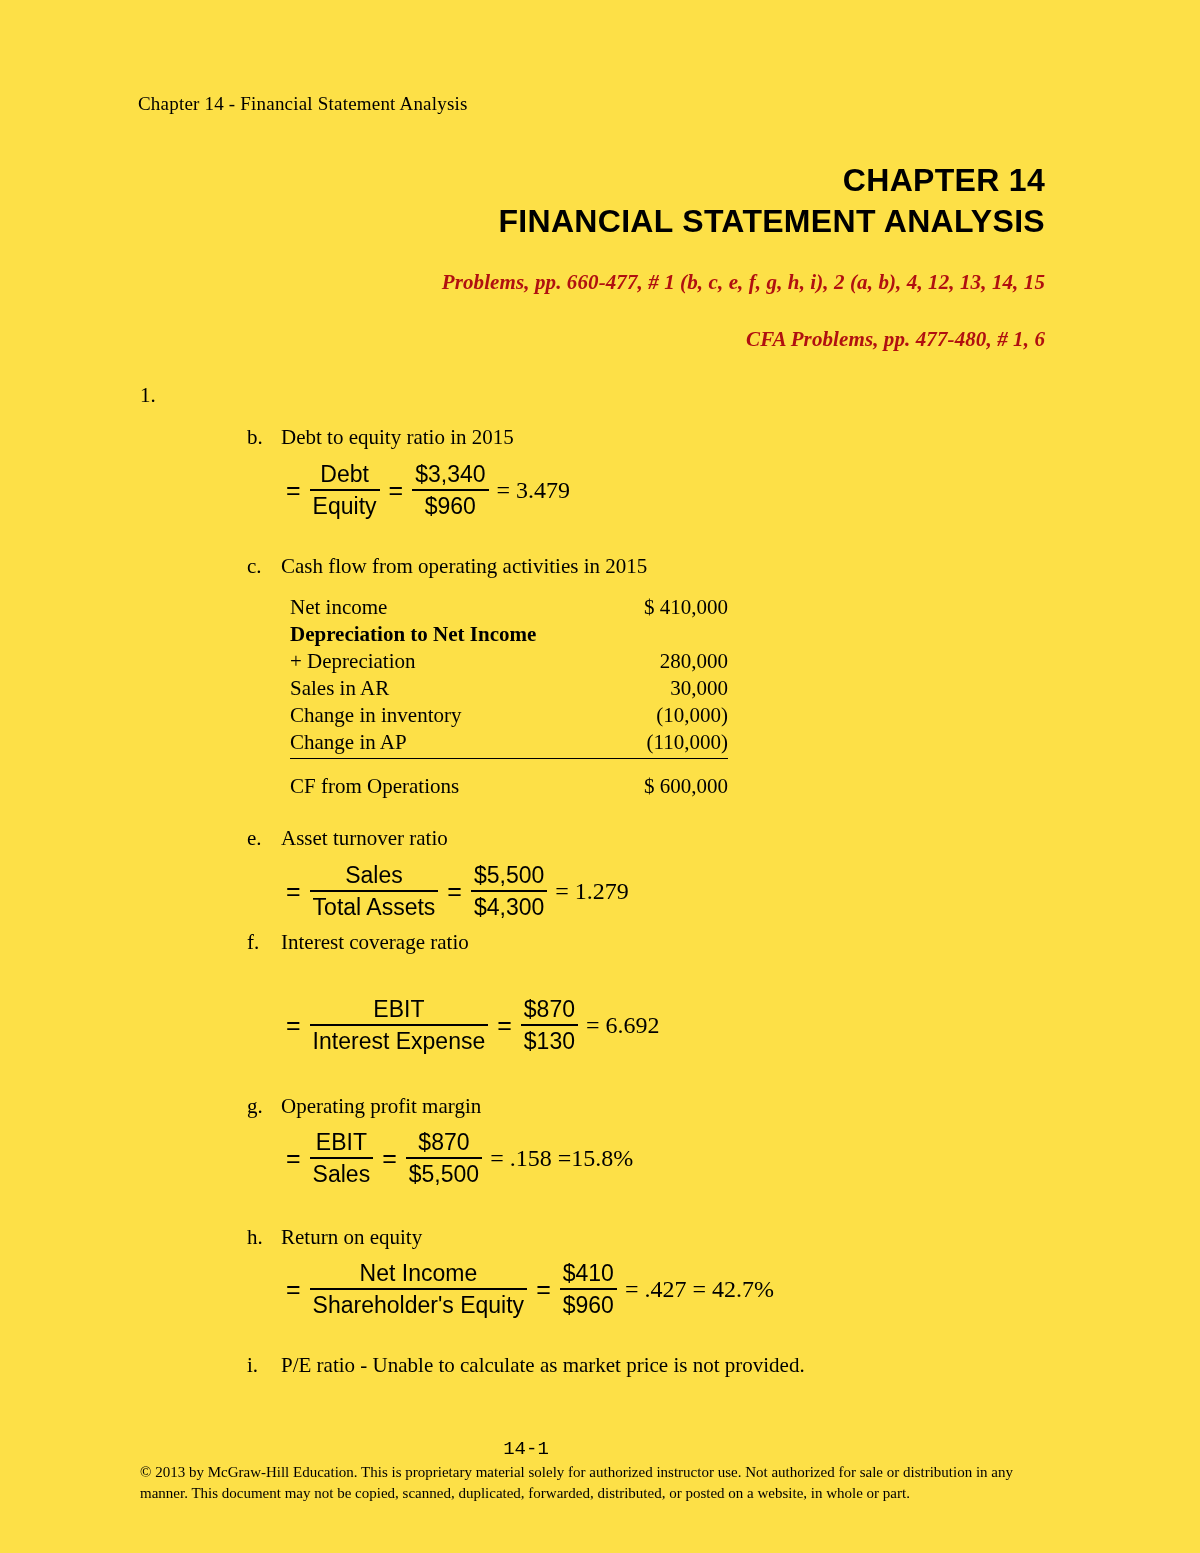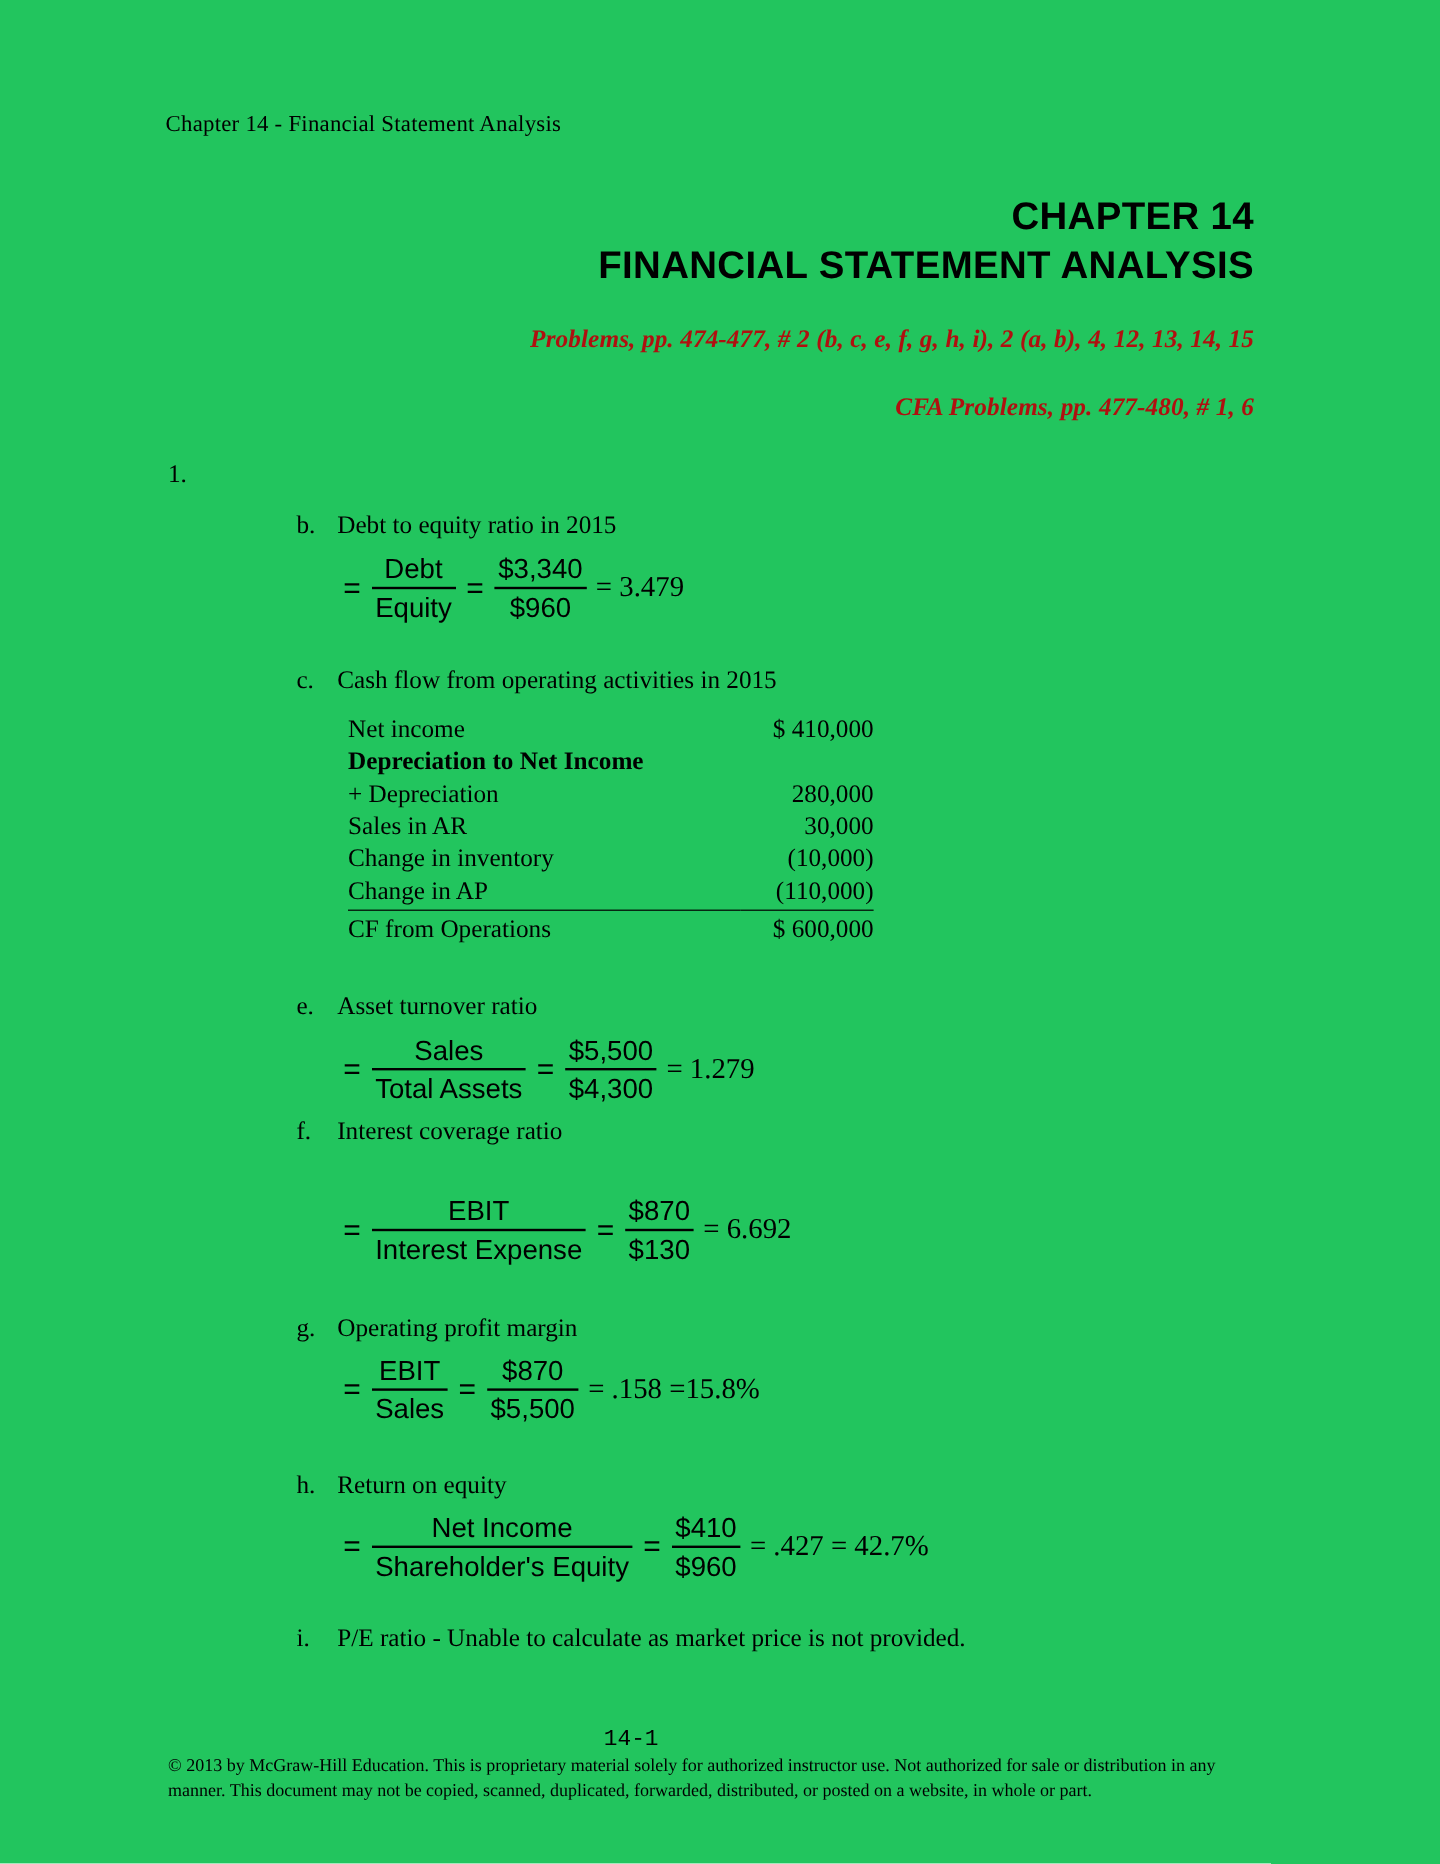--- a/index.html
+++ b/index.html
@@ -8,21 +8,21 @@
     background: #ffffff;
   }
   body {
     font-family: "Liberation Serif", serif;
     color: #000000;
   }
   .page {
     position: relative;
     width: 1200px;
     height: 1553px;
-    background: #22c55e;
+    background: #fde047;
     overflow: hidden;
   }
 
   
   .running-header {
     position: absolute;
     left: 138px;
     top: 93px;
     font-size: 19px;
     letter-spacing: 0.2px;
@@ -149,21 +149,21 @@
     line-height: 27px;
     vertical-align: bottom;
   }
   .cf-table td.desc { text-align: left; }
   .cf-table td.amt  { text-align: right; white-space: nowrap; }
   .cf-table tr.bold-row td { font-weight: bold; }
   .cf-table tr.ruled td {
     border-bottom: 1.6px solid #000;
     padding-bottom: 2px;
   }
-  .cf-table tr.total td { padding-top: 2px; margin-top: 25px; }
+  .cf-table tr.total td { padding-top: 14px; margin-top: 25px; }
 
   
   .page-number {
     position: absolute;
     left: 0;
     top: 1438px;
     width: 1052px;
     text-align: center;
     font-size: 19px;
     font-family: Liberation Mono, monospace;
@@ -181,21 +181,21 @@
 </head>
 <body>
 
 <div class="page">
 
   <div class="running-header">Chapter 14 - Financial Statement Analysis</div>
 
   <div class="title-block">
     <div class="chapter-title">CHAPTER 14</div>
     <div class="chapter-subtitle">FINANCIAL STATEMENT ANALYSIS</div>
-    <div class="problems-line" style="color: rgb(176, 16, 16);">Problems, pp. 474-477, # 2 (b, c, e, f, g, h, i), 2 (a, b), 4, 12, 13, 14, 15</div>
+    <div class="problems-line" style="color: rgb(176, 16, 16);">Problems, pp. 660-477, # 1 (b, c, e, f, g, h, i), 2 (a, b), 4, 12, 13, 14, 15</div>
     <div class="cfa-line" style="color: rgb(176, 16, 16);">CFA Problems, pp. 477-480, # 1, 6</div>
   </div>
 
   <div class="problem-number">1.</div>
 
   <div class="part" style="top:425px;">
     <span class="part-label">b.</span>
     <span class="part-title">Debt to equity ratio in 2015</span>
   </div>
   <div class="equation" style="left:281px; top:460px;">

